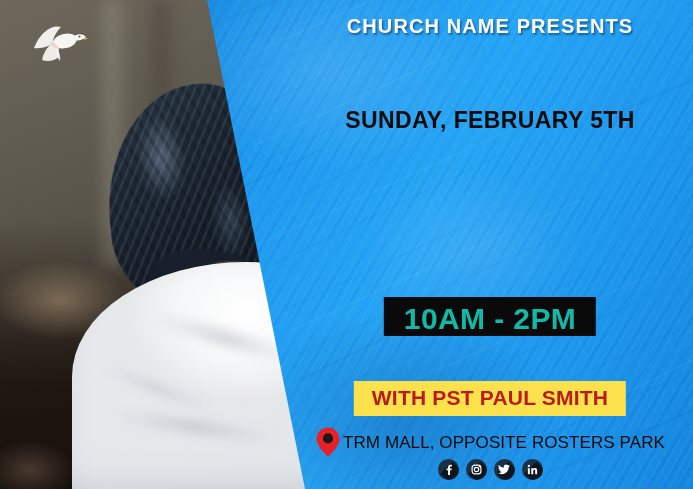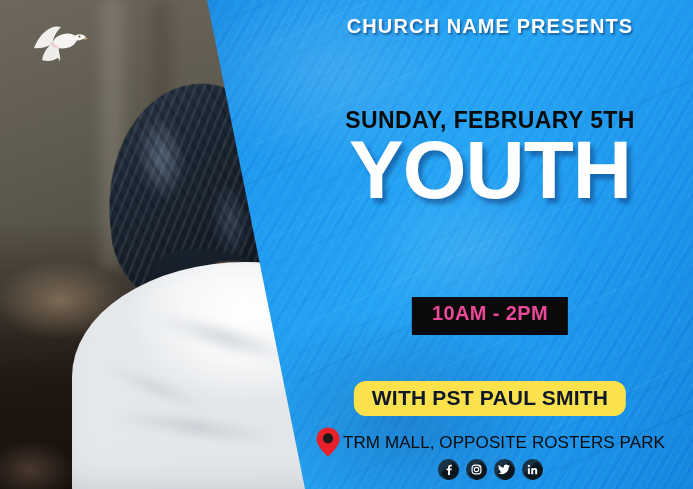--- a/index.html
+++ b/index.html
@@ -153,34 +153,33 @@
     color:#ffffff;font-weight:bold;
     line-height:.84;
     text-shadow:4px 5px 4px rgba(10,45,100,.45);
   }
   .title-1{top:136px;font-size:82px;letter-spacing:-1px;}
   .title-2{top:200px;font-size:82px;letter-spacing:-1px;}
 
   .time-badge{
     position:absolute;left:50%;transform:translateX(-50%);
     top:297px;
-    background:#0a0a0a;color:#ec4899;
-    font-size:20px;font-weight:bold;letter-spacing:.4px;
-    padding:5px 20px 10px;
+    background:#0a0a0a;color:#14b8a6;
+    font-size:30px;font-weight:bold;letter-spacing:.4px;
+    padding:5px 20px 0;
     white-space:nowrap;
   }
 
   .speaker-badge{
     position:absolute;left:50%;transform:translateX(-50%);
     top:381px;
-    background:#fbe14c;color:#0f172a;
+    background:#fbe14c;color:#b91c1c;
     font-size:21px;font-weight:bold;letter-spacing:.2px;
     padding:5px 18px 6px;
     white-space:nowrap;
-    border-radius:12px;
   }
 
   .venue{
     position:absolute;left:0;right:0;top:428px;
     display:flex;align-items:center;justify-content:center;gap:2px;
   }
   .pin{width:26px;height:32px;flex:0 0 auto;margin-top:-2px;}
   .venue-text{
     font-size:17px;font-weight:normal;color:#0a0a0a;letter-spacing:.1px;
     white-space:nowrap;
@@ -271,21 +270,20 @@
       </g>
     </svg>
   </div>
 
   <div class="content">
 
     <div class="presents">CHURCH NAME PRESENTS</div>
 
     <div class="date">SUNDAY, FEBRUARY 5TH</div>
 
-    <div class="title title-1">YOUTH</div>
 
     <div class="time-badge">10AM - 2PM</div>
 
     <div class="speaker-badge">WITH PST PAUL SMITH</div>
 
     <div class="venue">
       <svg class="pin" viewBox="0 0 26 32">
         <path d="M13 1.5 C6.6 1.5 1.5 6.6 1.5 13 C1.5 21 13 30.5 13 30.5 C13 30.5 24.5 21 24.5 13 C24.5 6.6 19.4 1.5 13 1.5 Z" fill="#e8202a"></path>
         <circle cx="13" cy="12.4" r="5.1" fill="#1a1a1a"></circle>
       </svg>

